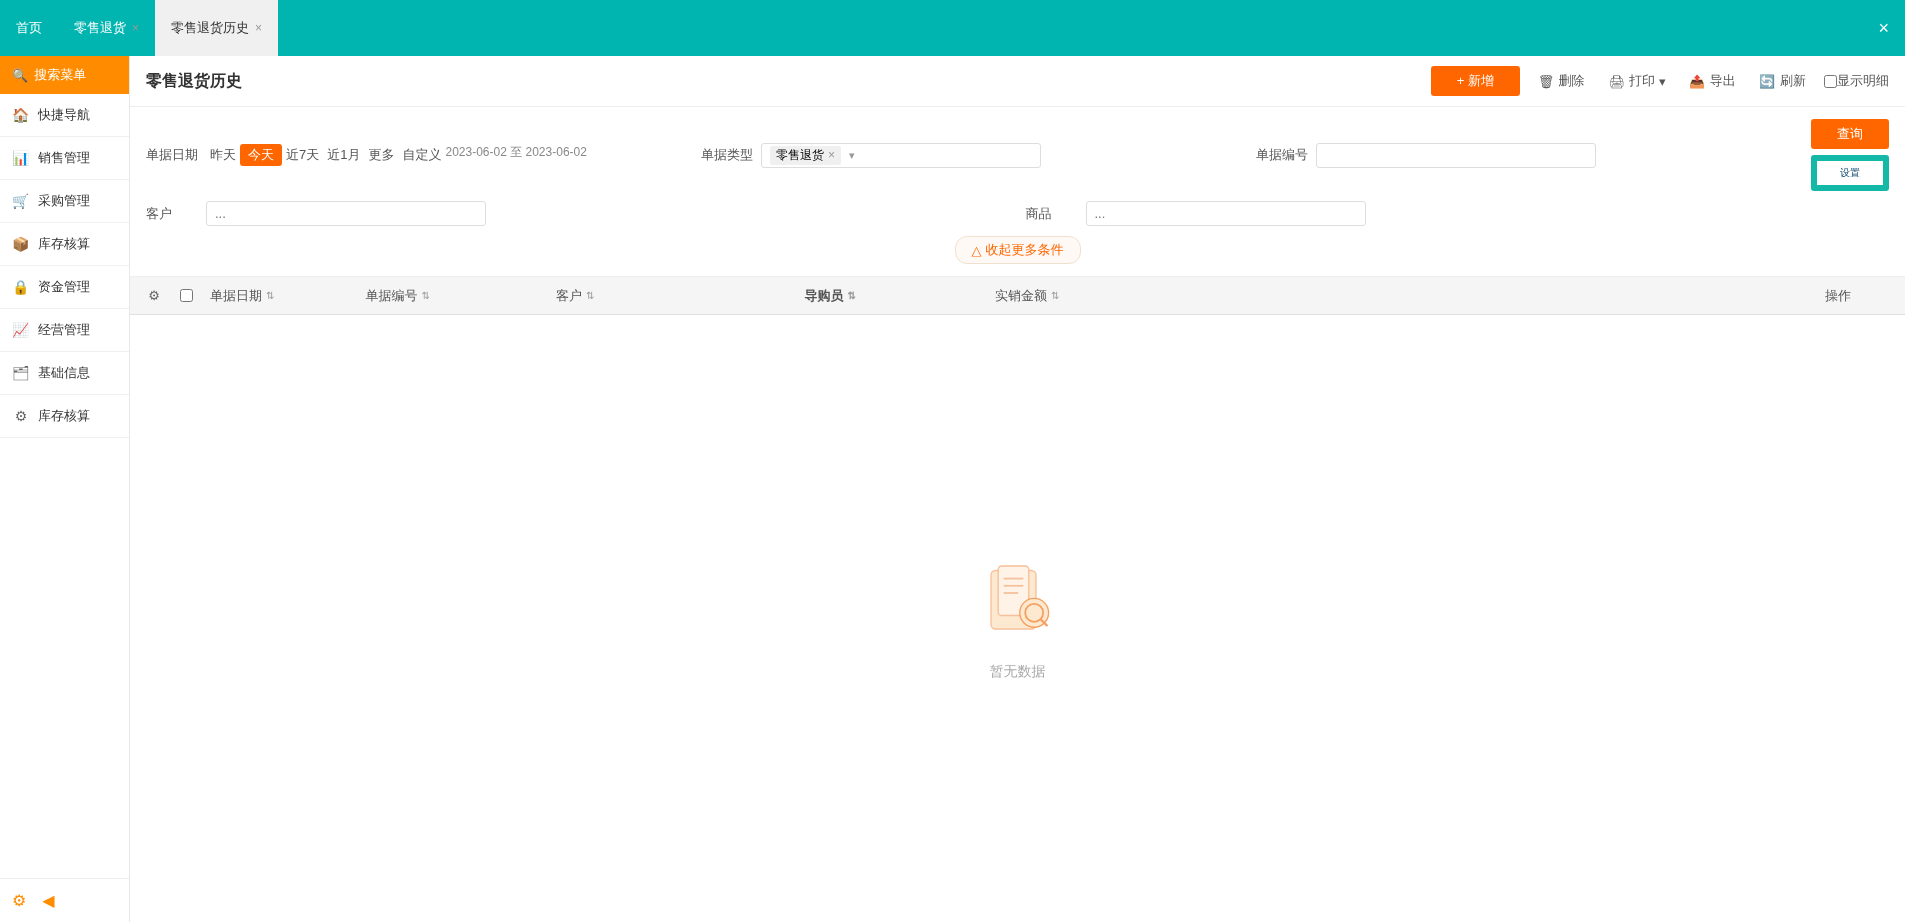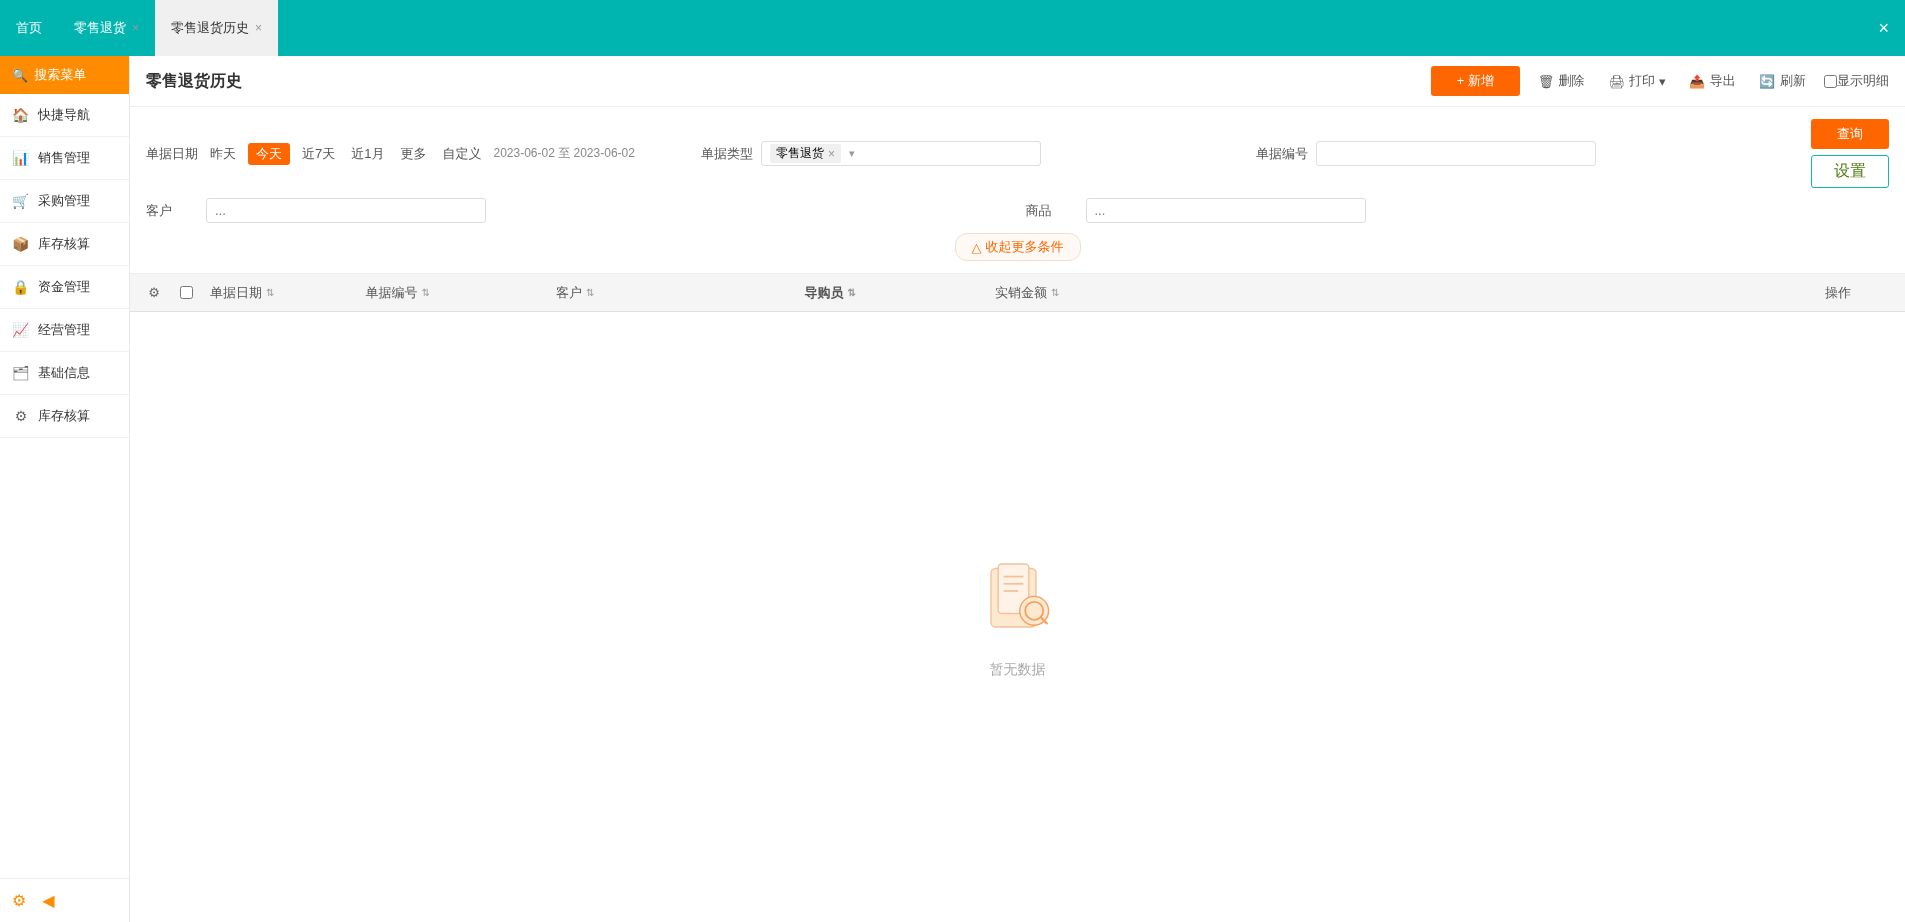--- a/index.html
+++ b/index.html
@@ -152,26 +152,26 @@
       background: #ff6600;
       color: #fff;
       border: none;
       padding: 6px 26px;
       border-radius: 3px;
       cursor: pointer;
       font-size: 13px;
     }
     .btn-secondary {
       background: #fff;
-      color: #4d7c0f;
-      border: 1px solid #14b8a6;
+      color: #0c4a6e;
+      border: 6px solid #14b8a6;
       padding: 5px 16px;
       border-radius: 3px;
       cursor: pointer;
-      font-size: 16px;
+      font-size: 10px;
     }
     .display-toggle {
       display: flex;
       align-items: center;
       font-size: 13px;
       color: #555;
     }
     .display-toggle input { cursor: pointer; }
 
     
@@ -188,22 +188,21 @@
       gap: 0;
     }
     .filter-label {
       color: #555;
       min-width: 60px;
       font-size: 13px;
       flex-shrink: 0;
     }
     .date-filter-group {
       display: flex;
-      align-items: center;
-      gap: 8px;
+      align-items: flex-start;
       flex: 1;
     }
     .date-option {
       color: #555;
       cursor: pointer;
       font-size: 13px;
       padding: 2px 4px;
     }
     .date-option.active {
       background: #ff6600;

